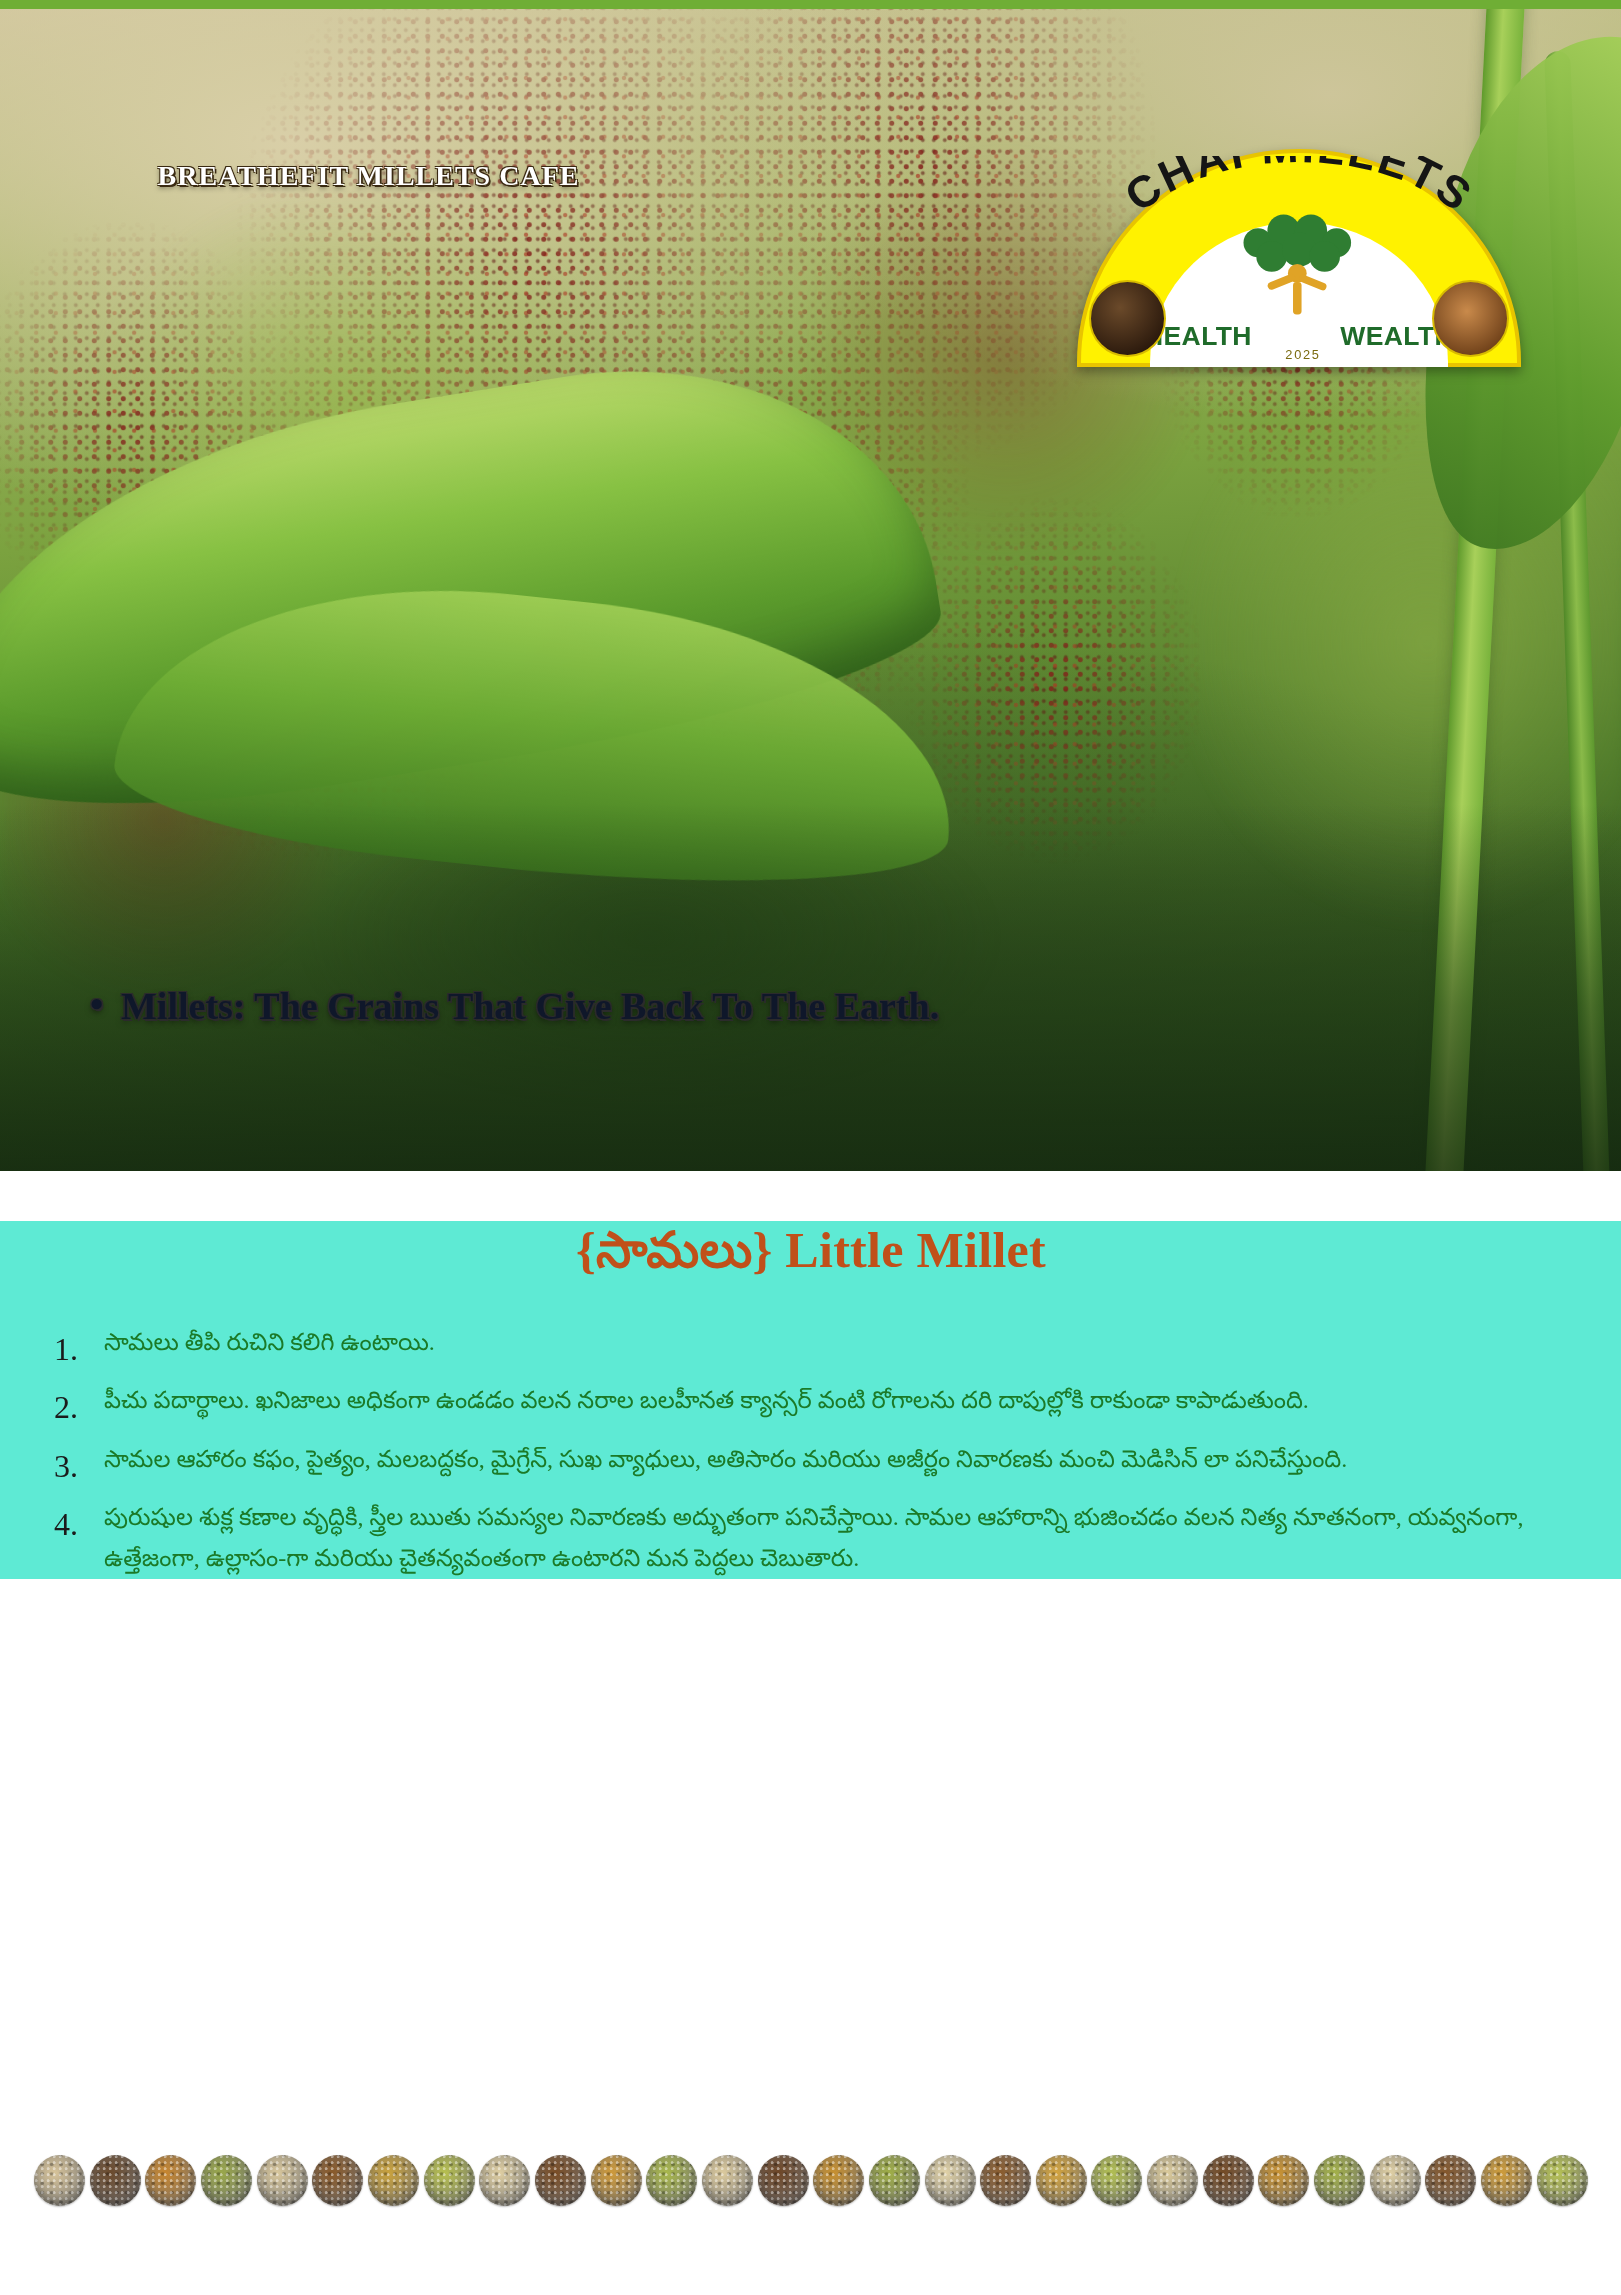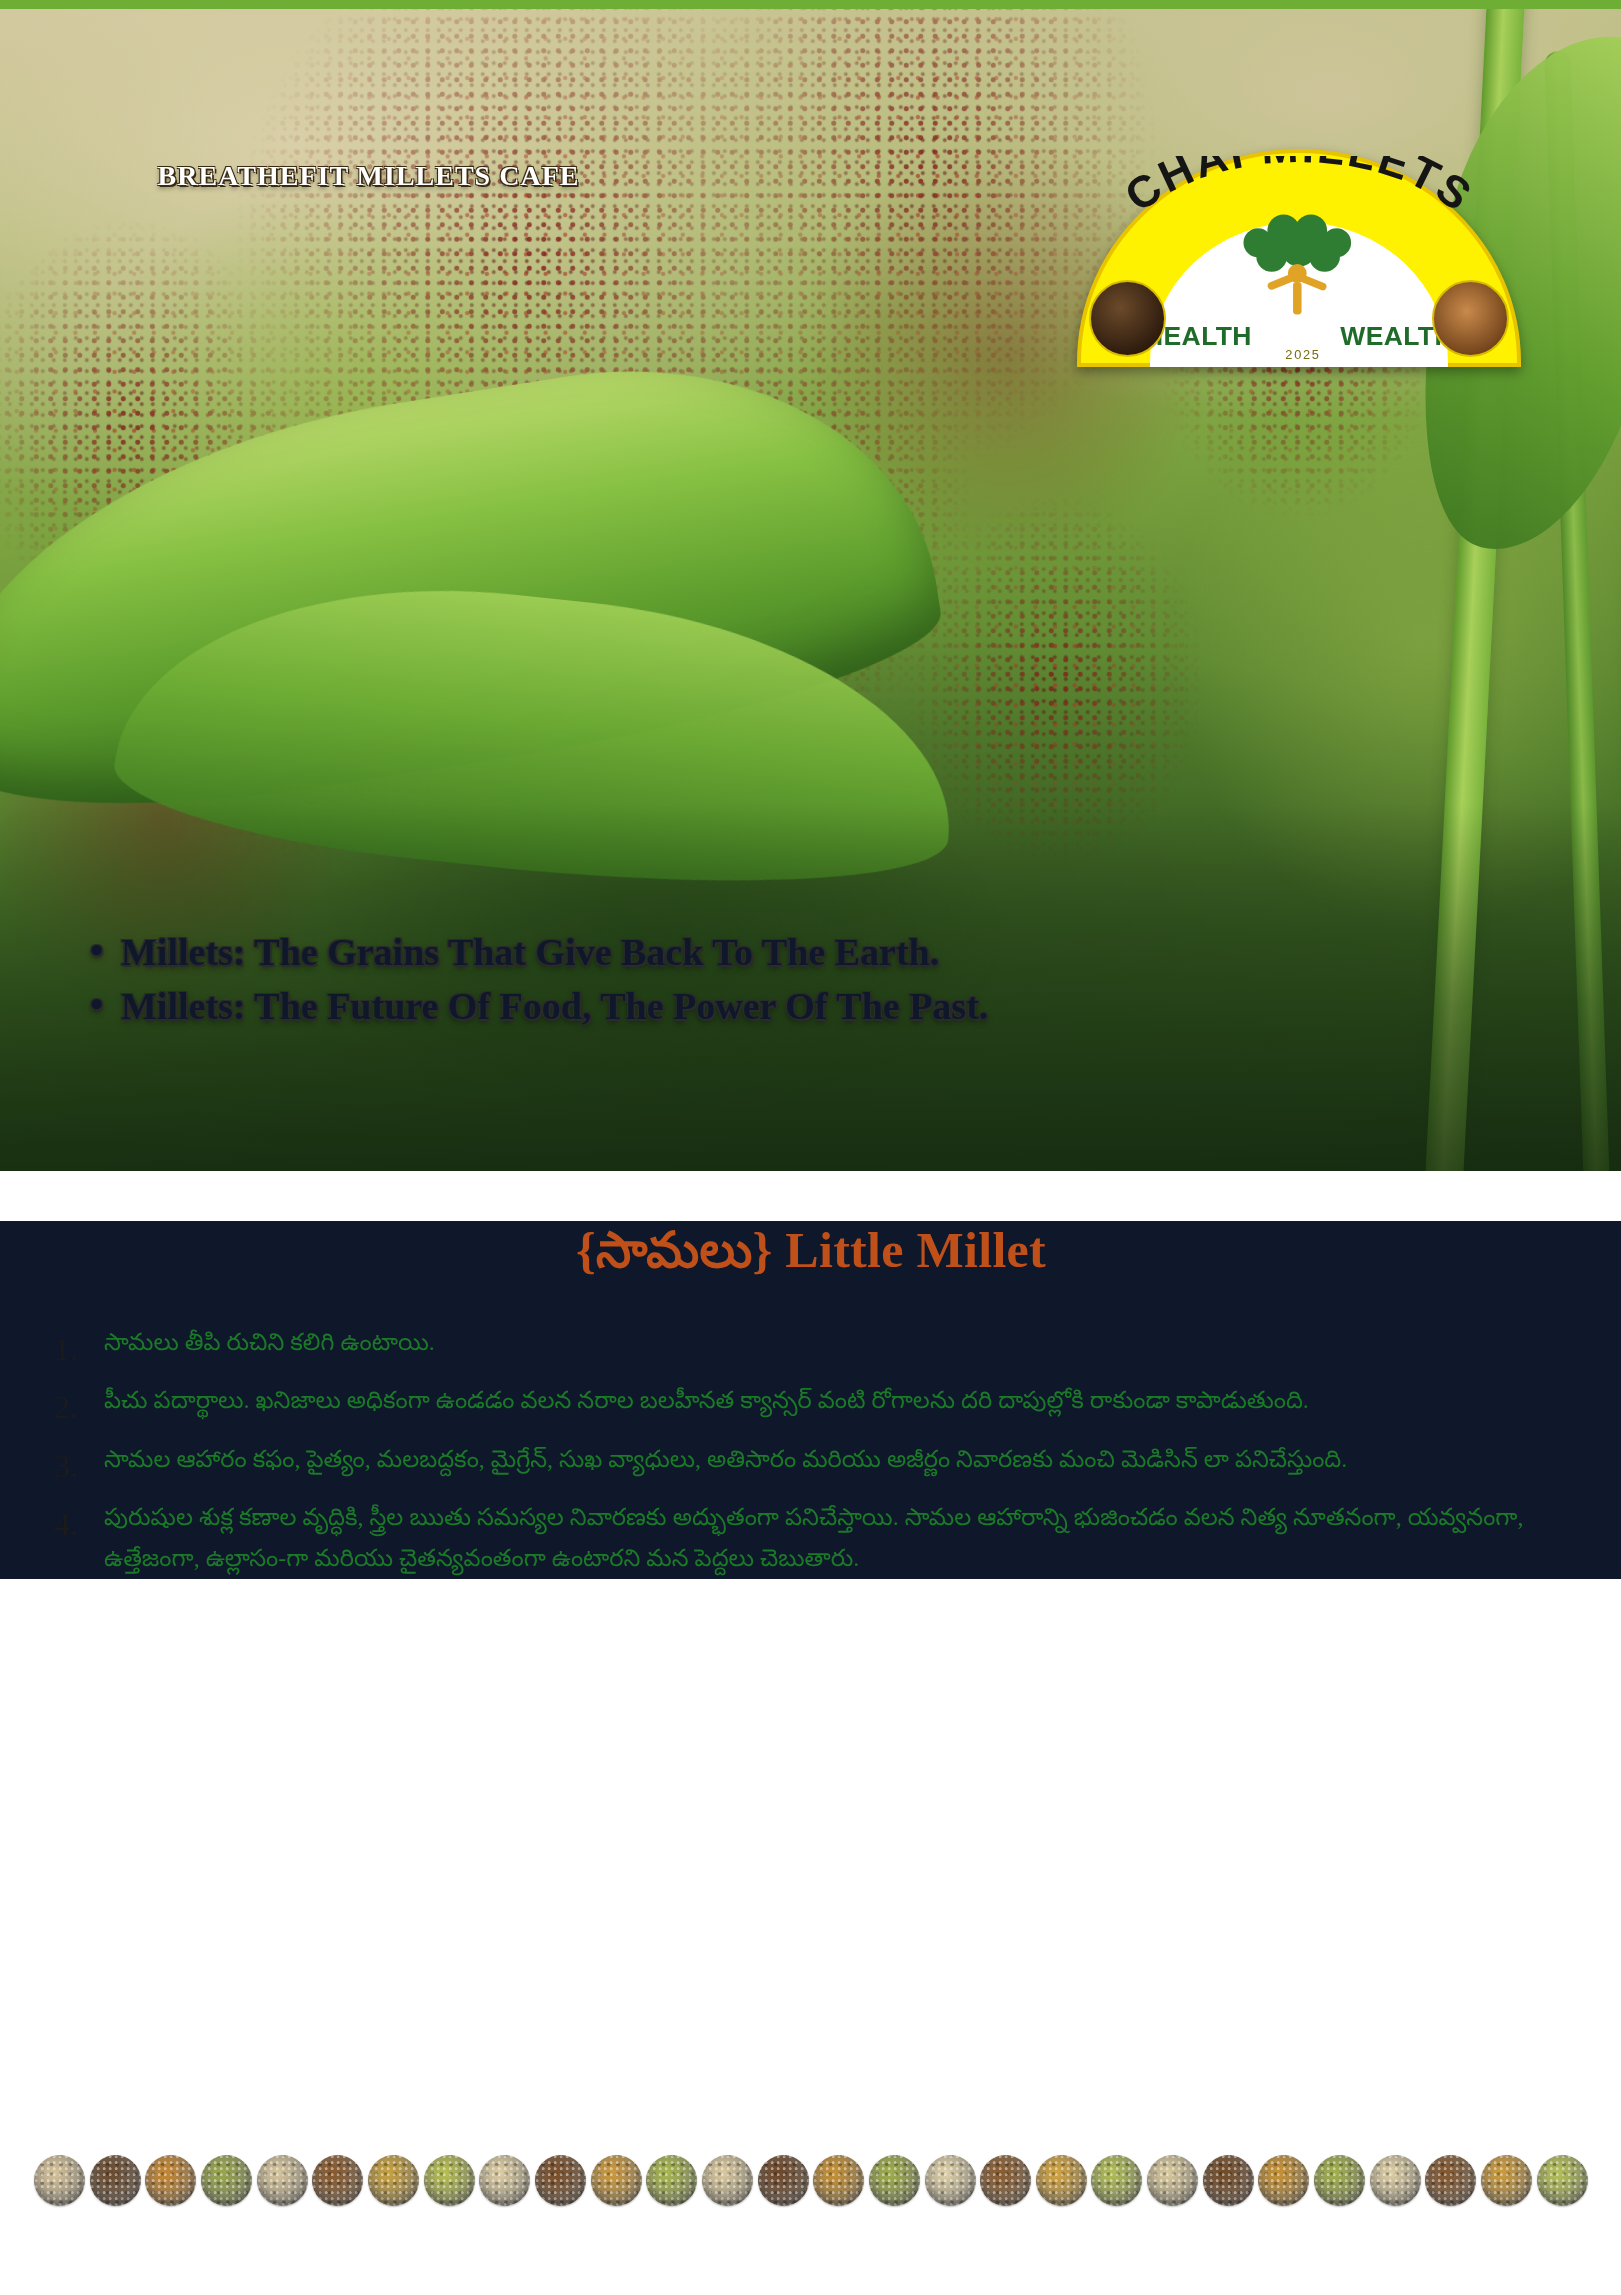--- a/index.html
+++ b/index.html
@@ -279,21 +279,21 @@
     position: absolute;
     left: 5.1px;
     top: -1.7px;
     font-size: 38px;
   }
 
   
   .content {
     position: relative;
     padding: 0 29px;
-    background: #0f172a;
+    background: #5eead4;
   }
   .title {
     margin: 50px 0 31px 0;
     text-align: center;
     font-size: 50px;
     font-weight: bold;
     color: #c0501a;
     letter-spacing: 0.3px;
   }
   .title .te { color: #c0501a; }
@@ -396,21 +396,20 @@
       <span>HEALTH</span>
       <span>WEALTH</span>
     </div>
     <div class="year">2025</div>
     <div class="cup"></div>
     <div class="sticks"></div>
   </div>
 
   <ul class="slogans">
     <li>Millets: The Grains That Give Back To The Earth.</li>
-    <li>Millets: The Future Of Food, The Power Of The Past.</li>
   </ul>
 </div>
 
 <div class="content">
   <h1 class="title">
     <span class="te">{సామలు}</span>
     <span>Little Millet</span>
   </h1>
 
   <ol class="points">

